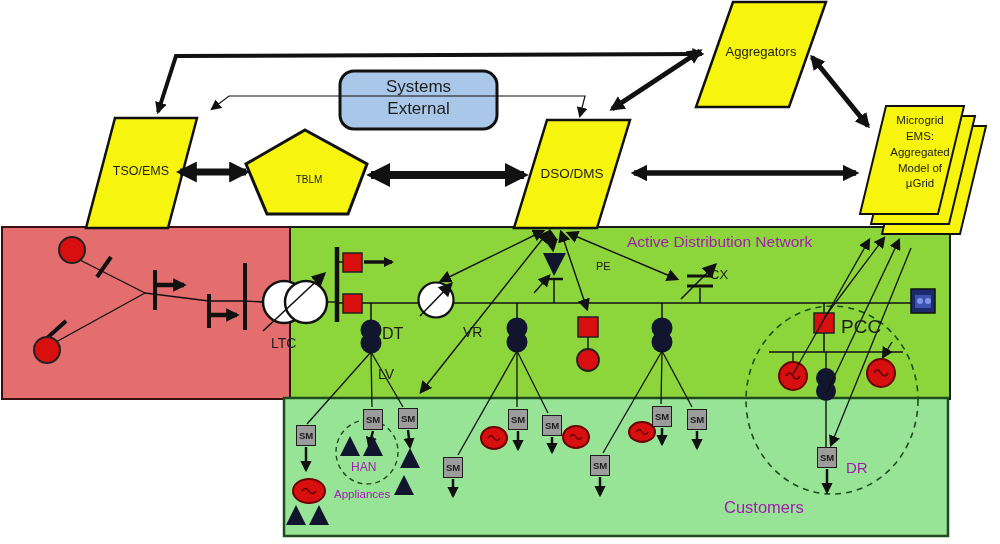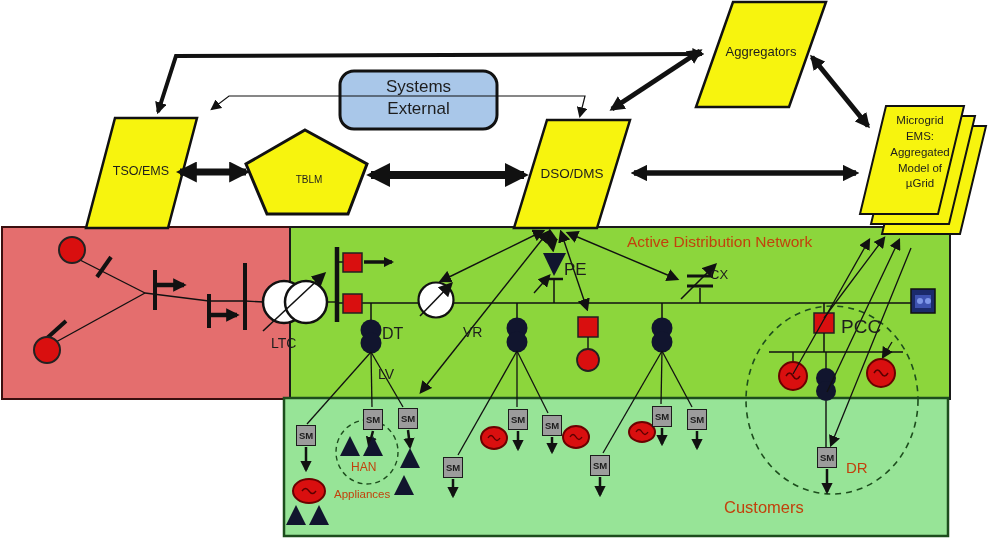--- a/index.html
+++ b/index.html
@@ -1,21 +1,21 @@
 <!DOCTYPE html>
 <html><head>
 <meta charset="utf-8">
 <style>
   html,body{margin:0;padding:0;background:#fff;}
   .canvas{position:relative;width:1000px;height:544px;background:#ffffff;overflow:hidden;
           font-family:"Liberation Sans",sans-serif;}
   .canvas svg{position:absolute;left:0;top:0;}
   .lbl{position:absolute;color:#1d1d1d;white-space:nowrap;line-height:1.15;}
   .lbl.center{text-align:center;}
-  .lbl.green{color:#c2410c;text-align:center;}
+  .lbl.green{color:#a21caf;text-align:center;}
   .sm{position:absolute;width:20px;height:21px;background:#9c9c9c;border:1.5px solid #1c1c1c;
       display:flex;align-items:center;justify-content:center;
       font-size:9.5px;font-weight:bold;color:#1c1c1c;box-sizing:border-box;}
 </style>
 </head>
 <body>
 
 <div class="canvas">
 
 <svg width="1000" height="544" viewBox="0 0 1000 544">
@@ -247,21 +247,21 @@
   <div>µGrid</div>
 </div>
 
 <div class="lbl green" style="left:627px;top:233px;font-size:15.5px;">Active Distribution Network</div>
 <div class="lbl green" style="left:724px;top:498px;font-size:16.5px;">Customers</div>
 
 <div class="lbl" style="left:271px;top:335px;font-size:14px;">LTC</div>
 <div class="lbl" style="left:382px;top:325px;font-size:16px;">DT</div>
 <div class="lbl" style="left:427px;top:324px;font-size:14px;margin-left:36px;">VR</div>
 <div class="lbl" style="left:378px;top:366px;font-size:14px;">LV</div>
-<div class="lbl" style="left:564px;top:260px;font-size:17px;">PE</div>
+<div class="lbl" style="left:596px;top:260px;font-size:11px;">PE</div>
 <div class="lbl" style="left:710px;top:268px;font-size:13px;">CX</div>
 <div class="lbl" style="left:841px;top:316px;font-size:19px;">PCC</div>
 <div class="lbl green" style="left:351px;top:461px;font-size:12px;">HAN</div>
 <div class="lbl green" style="left:334px;top:488px;font-size:11.5px;">Appliances</div>
 <div class="lbl green" style="left:846px;top:459px;font-size:15px;">DR</div>
 
 <div class="sm" style="left:296px;top:425px;">
       <span>SM</span>
     </div>
 <div class="sm" style="left:363px;top:409px;">

